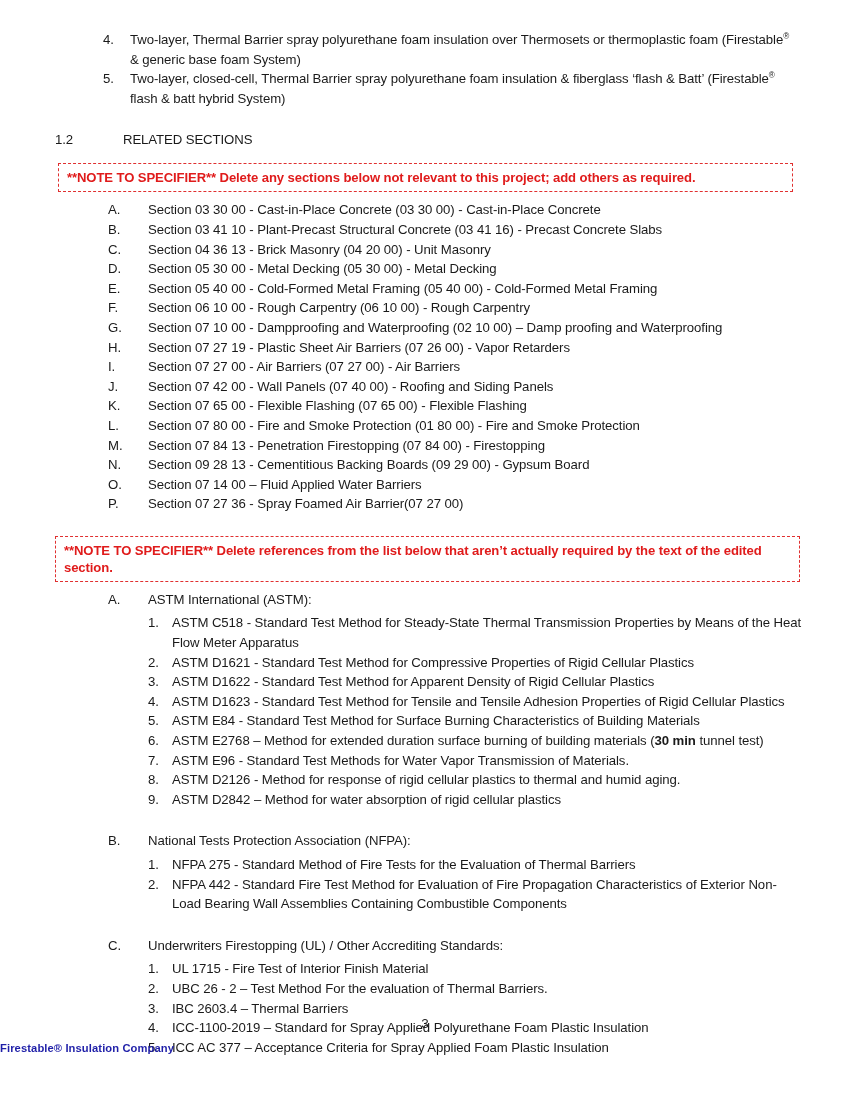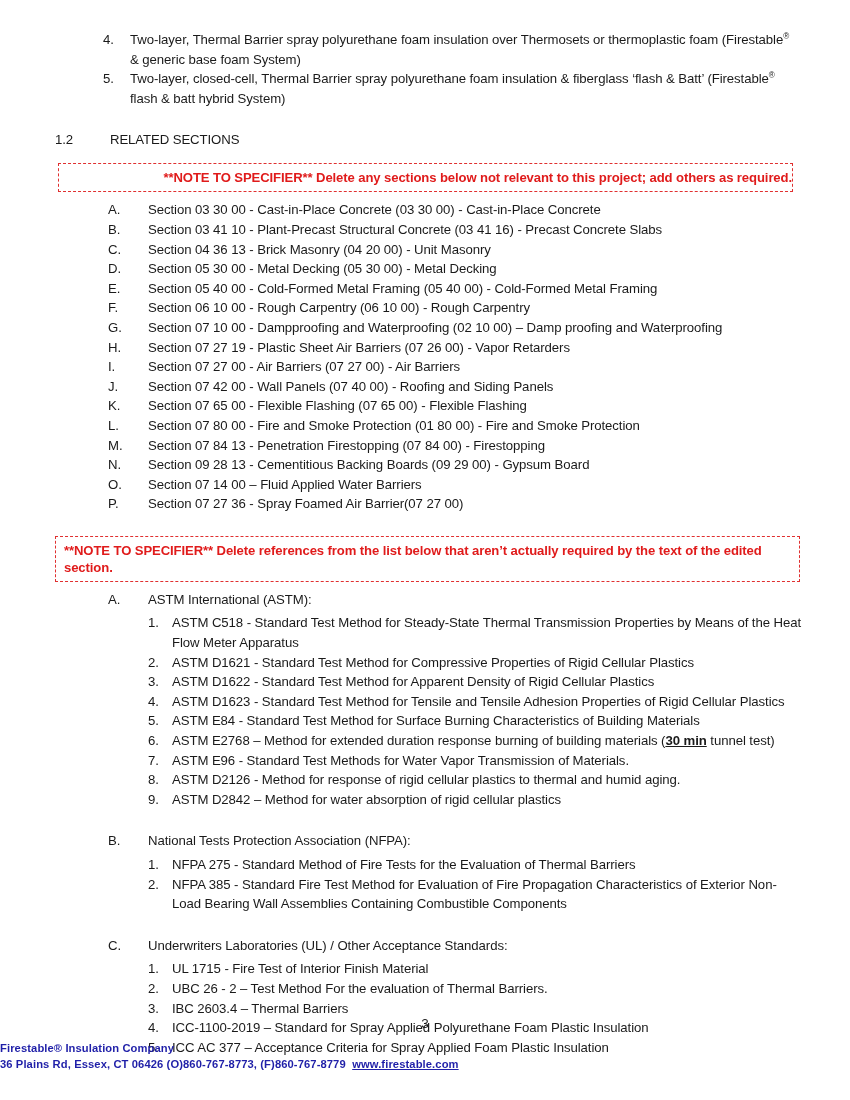--- a/index.html
+++ b/index.html
@@ -55,51 +55,52 @@
   .lvl-2num .marker { width: 24px; }
   .lvl-2num .body { max-width: 630px; }
 
   
   .section-heading {
     display: flex;
     font-size: 13.2px;
     line-height: 19px;
     margin-left: 10px;
     letter-spacing: -0.1px;
+    gap: 13px;
   }
   .section-heading .num { width: 55px; flex: 0 0 auto; }
   .section-heading .ttl { flex: 1 1 auto; }
 
   
   .note {
     border: 1px dashed #e03030;
     color: #e01b1b;
     font-weight: bold;
     font-size: 13.1px;
     line-height: 17px;
     padding: 5px 0 5px 8px;
     box-sizing: border-box;
     letter-spacing: -0.1px;
   }
-  .note-a { margin: 0 0 0 13px; width: 735px; text-align: right; }
+  .note-a { margin: 0 0 0 13px; width: 735px; }
   .note-b { margin: 0 0 0 10px; width: 745px; }
 
   
   .sp-4  { height: 4px; }
   .sp-8  { height: 8px; }
   .sp-14 { height: 14px; }
   .sp-18 { height: 18px; }
   .sp-22 { height: 22px; }
 
   sup.reg {
     font-size: 0.62em;
     vertical-align: super;
     line-height: 0;
   }
-  .b { font-weight: bold; text-decoration: underline; }
+  .b { font-weight: bold; }
 
   
   .page-number {
     position: absolute;
     left: 0;
     right: 0;
     top: 1016px;
     text-align: center;
     font-size: 13.5px;
     color: #1a1a1a;
@@ -246,21 +247,21 @@
     <div class="row lvl-2num">
         <span class="marker">4.</span>
         <span class="body">ASTM D1623 - Standard Test Method for Tensile and Tensile Adhesion Properties of  Rigid Cellular Plastics</span>
       </div>
     <div class="row lvl-2num">
         <span class="marker">5.</span>
         <span class="body">ASTM E84 -     Standard Test Method for Surface Burning Characteristics of Building Materials</span>
       </div>
     <div class="row lvl-2num">
       <span class="marker">6.</span>
-      <span class="body"><span>ASTM E2768 – Method for extended duration response burning of building materials (</span><span class="b">30 min</span><span> tunnel test)</span></span>
+      <span class="body"><span>ASTM E2768 – Method for extended duration surface burning of building materials (</span><span class="b">30 min</span><span> tunnel test)</span></span>
     </div>
     <div class="row lvl-2num">
         <span class="marker">7.</span>
         <span class="body">ASTM E96 -     Standard Test Methods for Water Vapor Transmission of Materials.</span>
       </div>
     <div class="row lvl-2num">
         <span class="marker">8.</span>
         <span class="body">ASTM D2126 - Method for response of rigid cellular plastics to thermal and humid aging.</span>
       </div>
     <div class="row lvl-2num">
@@ -276,30 +277,30 @@
       <span class="marker">B.</span>
       <span class="body">National Tests Protection Association (NFPA):</span>
     </div>
     <div class="sp-4"></div>
     <div class="row lvl-2num">
         <span class="marker">1.</span>
         <span class="body">NFPA 275 - Standard Method  of Fire Tests for the Evaluation of Thermal Barriers</span>
       </div>
     <div class="row lvl-2num">
         <span class="marker">2.</span>
-        <span class="body">NFPA 385 - Standard Fire Test Method for Evaluation of Fire Propagation Characteristics of Exterior Non-Load Bearing Wall Assemblies Containing Combustible Components</span>
+        <span class="body">NFPA 442 - Standard Fire Test Method for Evaluation of Fire Propagation Characteristics of Exterior Non-Load Bearing Wall Assemblies Containing Combustible Components</span>
       </div>
   </div>
 
   <div class="sp-22"></div>
 
   <div>
     <div class="row lvl-a">
       <span class="marker">C.</span>
-      <span class="body">Underwriters Laboratories (UL) / Other Acceptance Standards:</span>
+      <span class="body">Underwriters Firestopping (UL) / Other Accrediting Standards:</span>
     </div>
     <div class="sp-4"></div>
     <div class="row lvl-2num">
         <span class="marker">1.</span>
         <span class="body">UL 1715 -      Fire Test of Interior Finish Material</span>
       </div>
     <div class="row lvl-2num">
         <span class="marker">2.</span>
         <span class="body">UBC 26 - 2 –   Test Method For the evaluation of Thermal Barriers.</span>
       </div>
@@ -314,16 +315,15 @@
     <div class="row lvl-2num">
         <span class="marker">5.</span>
         <span class="body">ICC AC 377 –   Acceptance Criteria for Spray Applied Foam Plastic Insulation</span>
       </div>
   </div>
 
   <div class="page-number">3</div>
 
   <div class="footer">
     <div>Firestable® Insulation Company</div>
-    <div><span>36 Plains Rd, Essex, CT 06426  (O)860-767-8773, (F)860-767-8779</span><span>&nbsp;&nbsp;</span><a class="url" href="#">www.firestable.com</a></div>
   </div>
 
 </div>
 
 </body></html>

